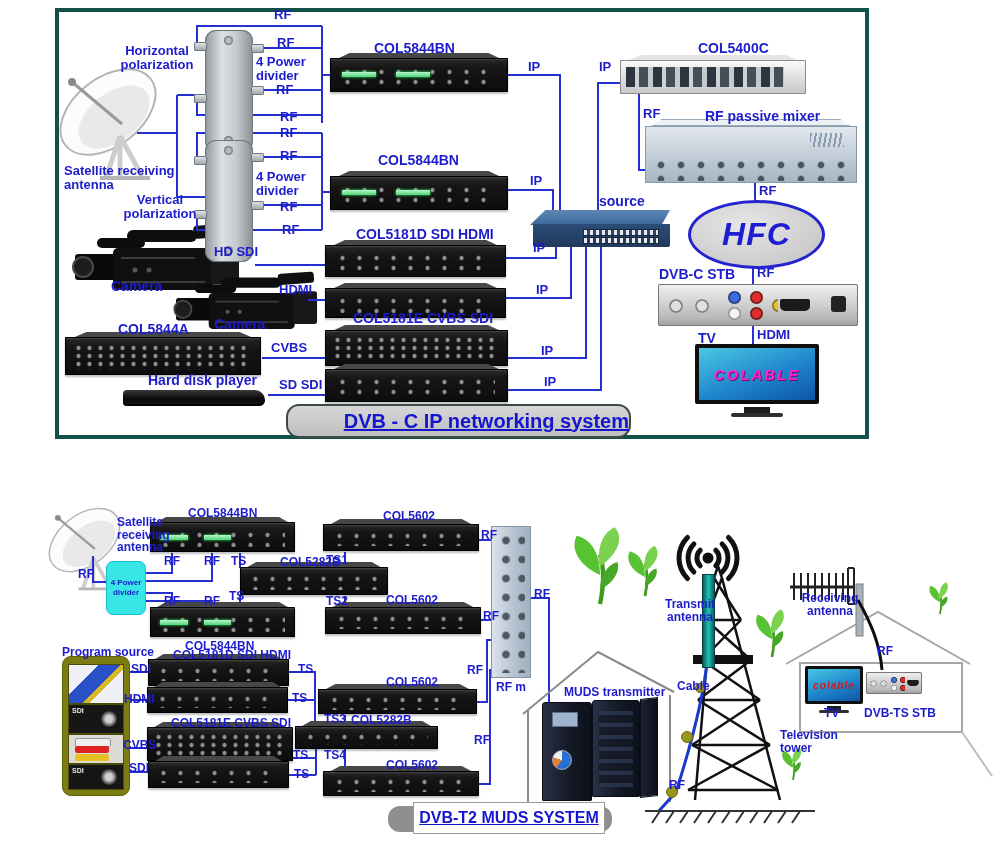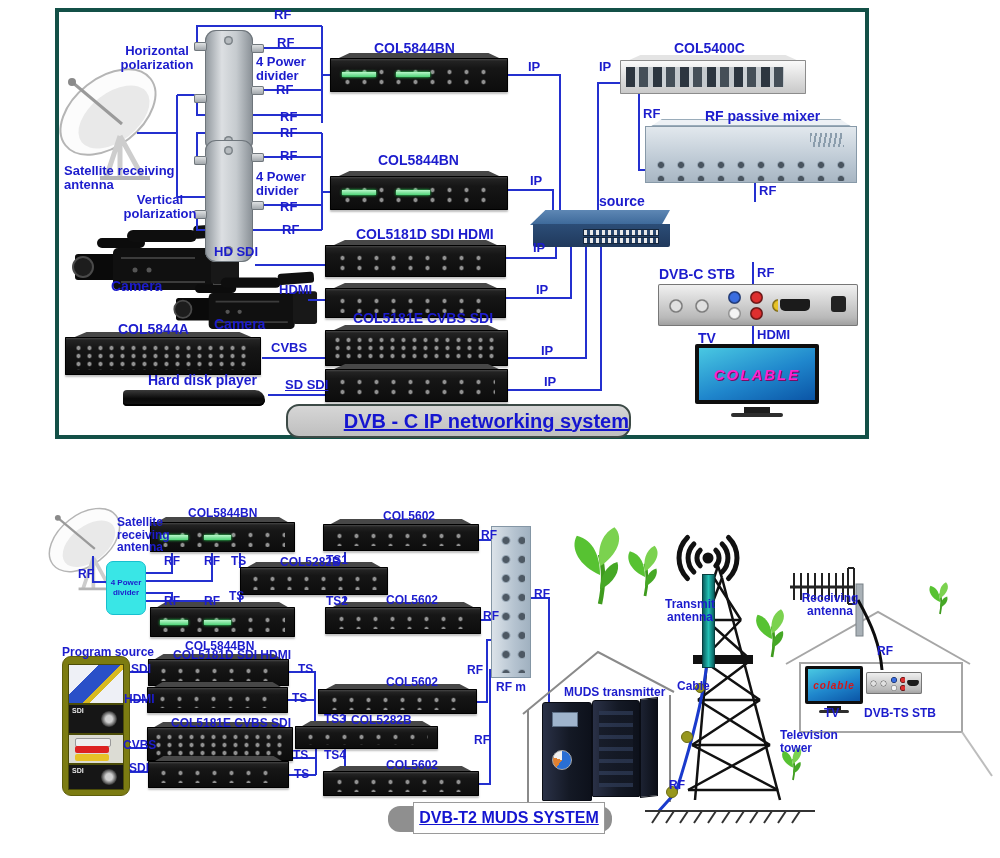--- a/index.html
+++ b/index.html
@@ -332,20 +332,23 @@
   <div class="swfront" style="left:533px;top:224px;width:137px;height:23px;"></div>
   <div class="swports" style="left:584px;top:230px;width:74px;height:5px;"></div>
   <div class="swports" style="left:584px;top:238px;width:74px;height:5px;"></div>
 
   <div class="rack white" style="left:620px;top:60px;width:186px;height:34px;"></div>
   <div class="mixer" style="left:645px;top:126px;width:212px;height:57px;">
       <span class="vent"></span>
       <span class="conns"></span>
     </div>
 
+  <div class="hfc" style="left:688px;top:200px;width:131px;height:63px;">
+    <span>HFC</span>
+  </div>
 
   <div class="stb" style="left:658px;top:284px;width:200px;height:42px;">
     <span class="jacks"></span>
     <span class="hdmi"></span>
     <span class="pwr"></span>
   </div>
 
   <div class="tv" style="left:695px;top:344px;width:124px;height:60px;">
     <div class="screen">
       <span class="tvtext-top">COLABLE</span>
@@ -375,29 +378,29 @@
 
   <div class="dev" style="left:374px;top:40px;">COL5844BN</div>
   <div class="dev" style="left:378px;top:152px;">COL5844BN</div>
   <div class="dev" style="left:356px;top:226px;">COL5181D SDI HDMI</div>
   <div class="dev" style="left:353px;top:310px;">COL5181E CVBS SDI</div>
   <div class="dev" style="left:118px;top:321px;">COL5844A</div>
   <div class="dev" style="left:148px;top:372px;">Hard disk player</div>
   <div class="dev" style="left:111px;top:278px;">Camera</div>
   <div class="dev" style="left:214px;top:316px;">Camera</div>
   <div class="dev" style="left:599px;top:193px;">source</div>
-  <div class="dev" style="left:674px;top:40px;">COL5400C</div>
+  <div class="dev" style="left:698px;top:40px;">COL5400C</div>
   <div class="dev" style="left:705px;top:108px;">RF passive mixer</div>
   <div class="dev" style="left:659px;top:266px;">DVB-C STB</div>
   <div class="dev" style="left:698px;top:330px;">TV</div>
 
   <div class="lbl" style="left:214px;top:245px;">HD SDI</div>
   <div class="lbl" style="left:279px;top:283px;">HDMI</div>
   <div class="lbl" style="left:271px;top:341px;">CVBS</div>
-  <div class="lbl" style="left:285px;top:378px;text-decoration:underline;">SD SDI</div>
+  <div class="lbl" style="left:279px;top:378px;">SD SDI</div>
 
   <div class="lbl" style="left:528px;top:60px;">IP</div>
   <div class="lbl" style="left:530px;top:174px;">IP</div>
   <div class="lbl" style="left:533px;top:241px;">IP</div>
   <div class="lbl" style="left:536px;top:283px;">IP</div>
   <div class="lbl" style="left:541px;top:344px;">IP</div>
   <div class="lbl" style="left:544px;top:375px;">IP</div>
   <div class="lbl" style="left:599px;top:60px;">IP</div>
 
   <div class="lbl" style="left:643px;top:107px;">RF</div>

